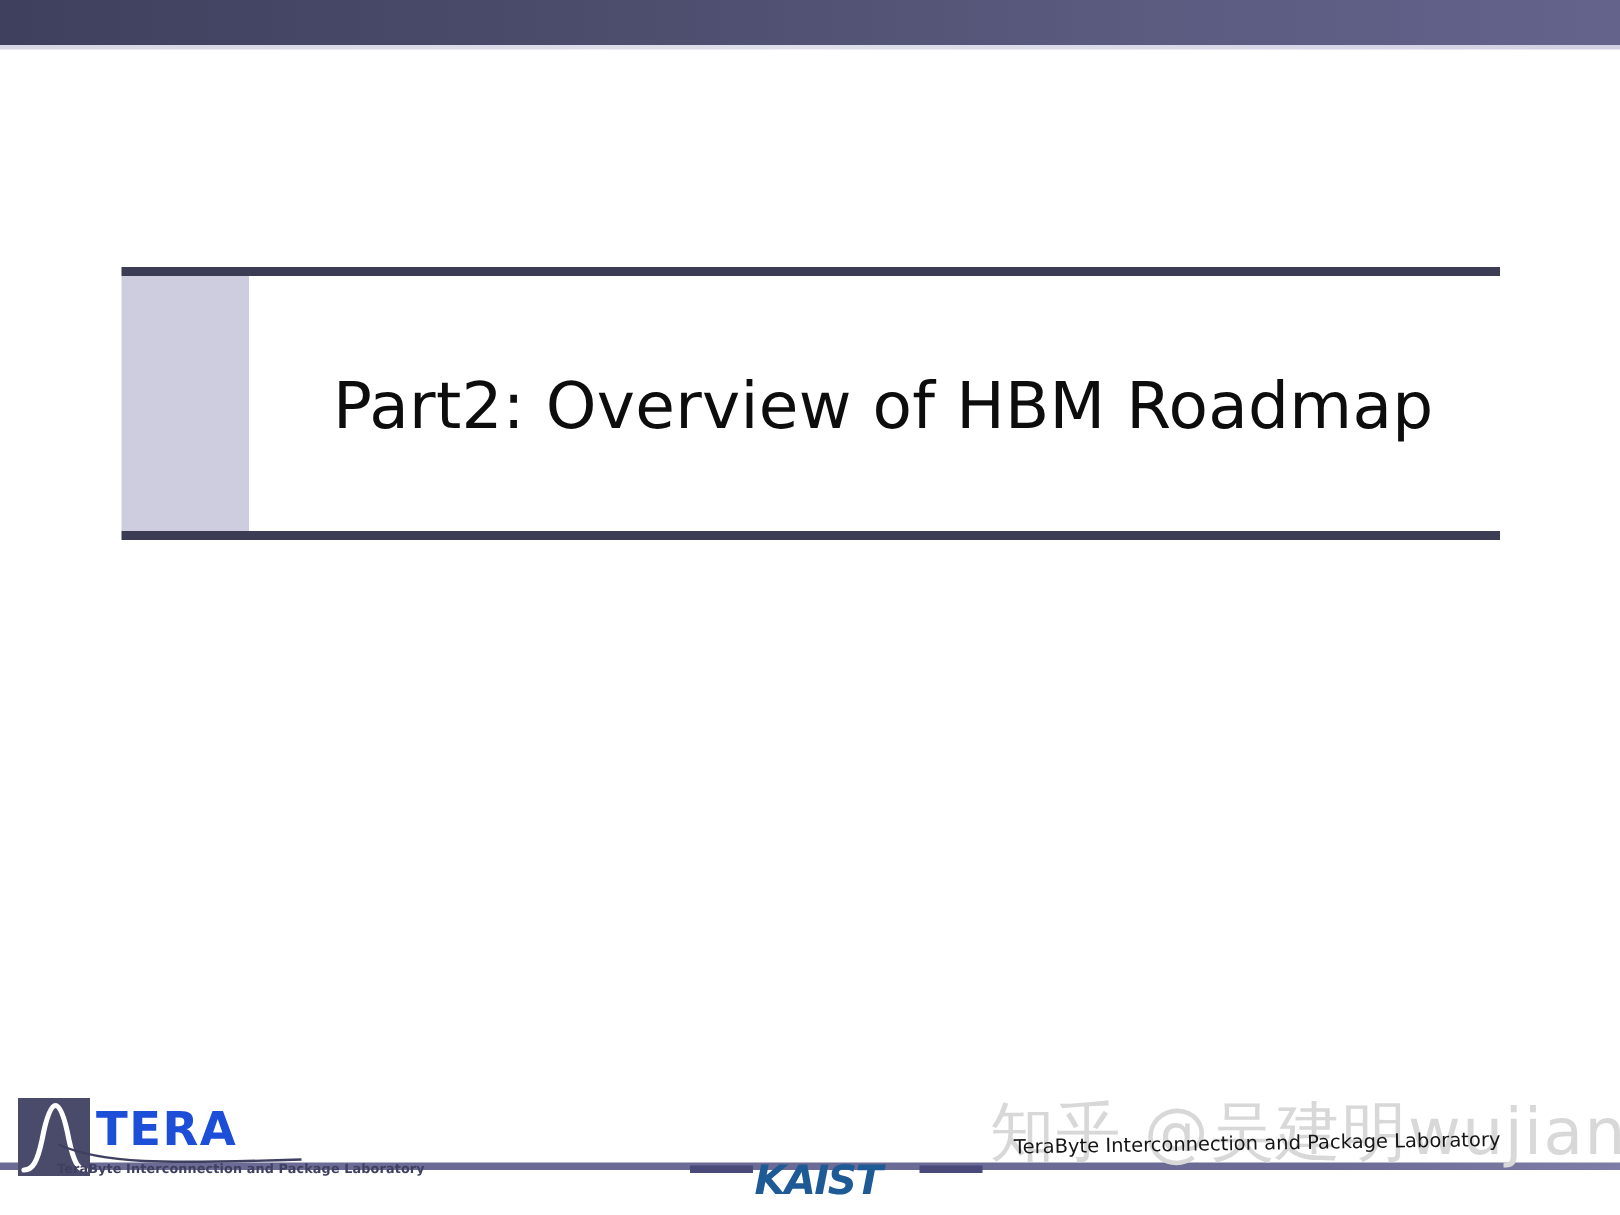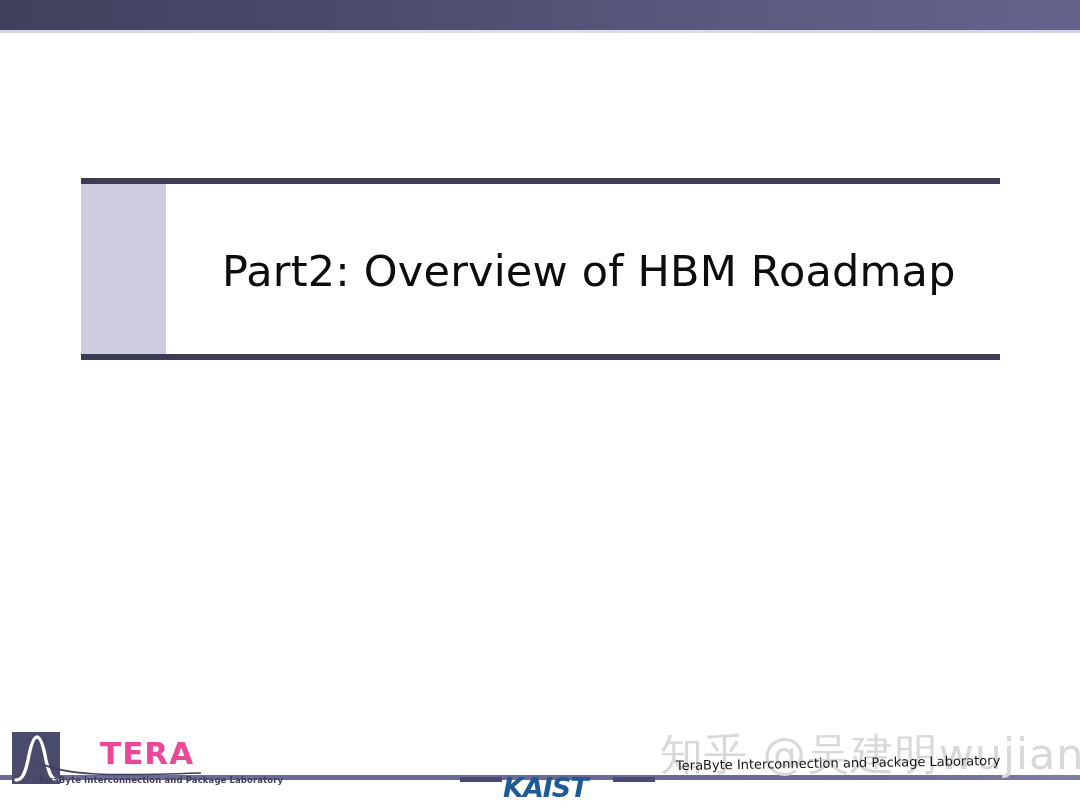--- a/index.html
+++ b/index.html
@@ -107,24 +107,23 @@
     height: 52px;
     background: #4a4a6b;
   }
   .tera-mark svg { display: block; }
   .tera-word {
     position: absolute;
     left: 52px;
     top: 6px;
     font-size: 31px;
     font-weight: 700;
-    color: #ec4899;
+    color: #1d4ed8;
     letter-spacing: 1px;
     line-height: 1;
-    margin-left: 36px;
   }
   .tera-swoosh {
     position: absolute;
     left: 26px;
     top: 30px;
     width: 164px;
     height: 16px;
     overflow: hidden;
   }
   .tera-sub {

